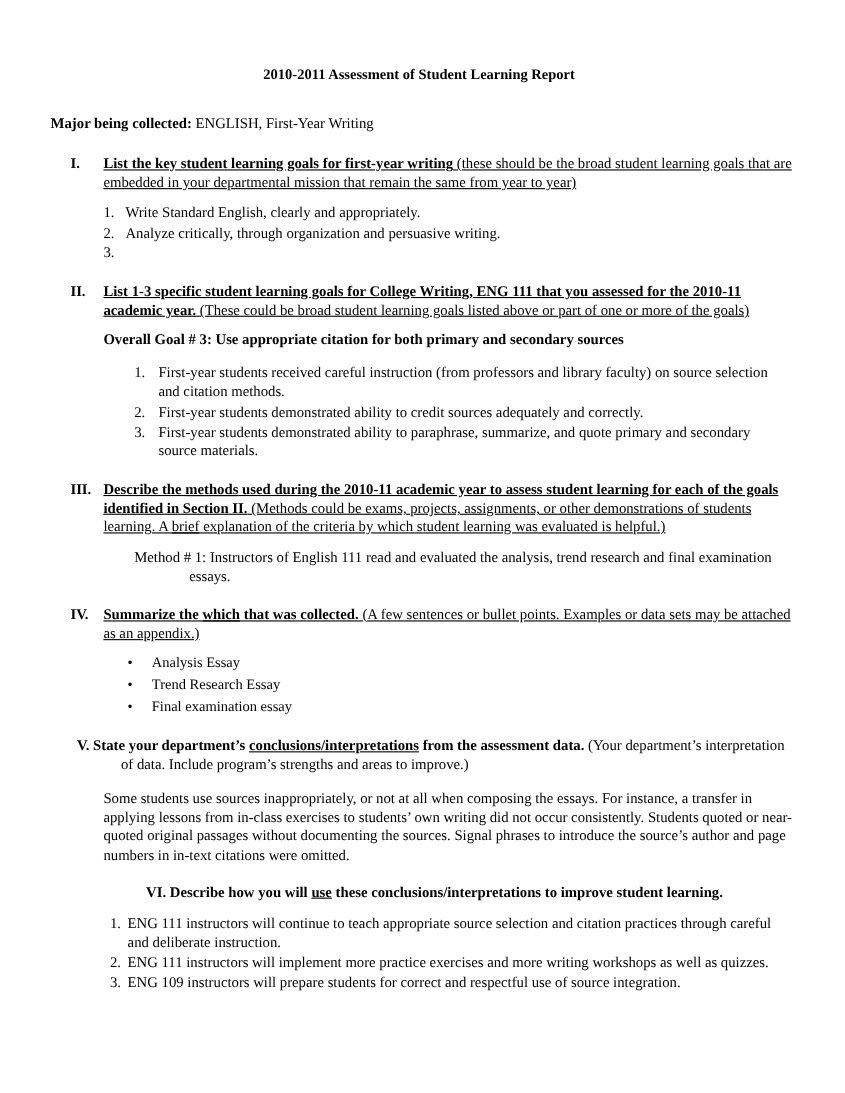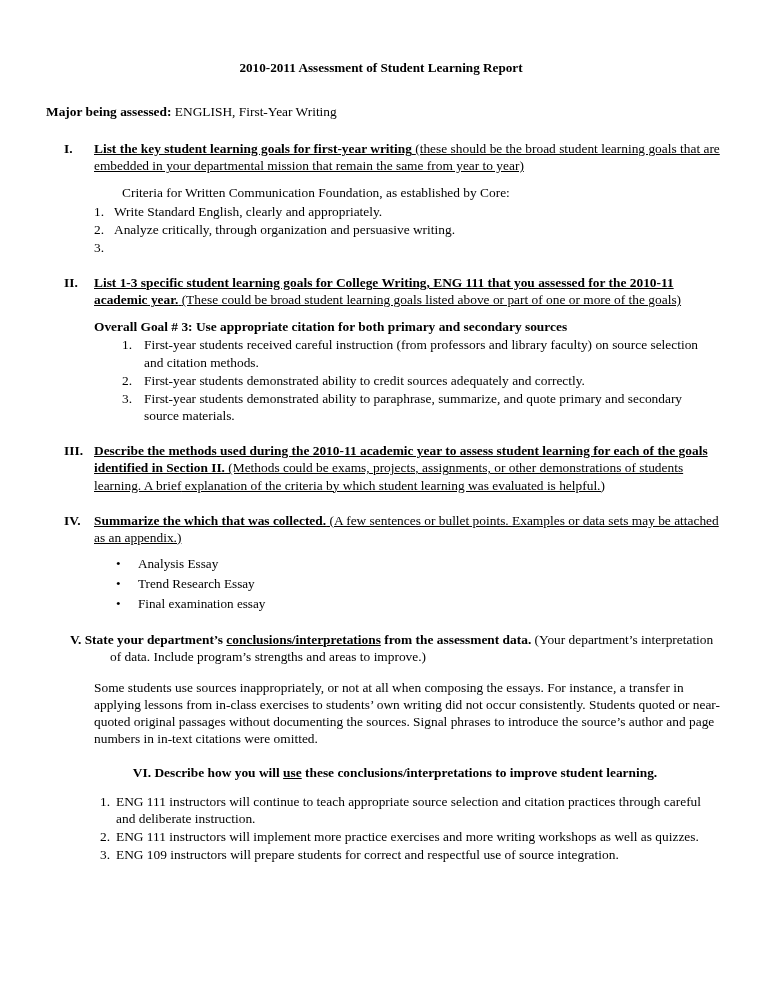--- a/index.html
+++ b/index.html
@@ -68,21 +68,21 @@
   .num-list li {
     display: flex;
     margin-bottom: 1px;
   }
   .num-list li .n {
     width: 20px;
     flex: 0 0 20px;
   }
   .goal-head {
     font-weight: bold;
-    margin-bottom: 1px;
+    margin-bottom: 13px;
   }
   .goal-sub {
     margin-left: 28px;
     margin-bottom: 10px;
   }
   .inner-list {
     margin: 0 0 0 28px;
     padding: 0;
     list-style: none;
   }
@@ -148,34 +148,33 @@
   }
 </style>
 </head>
 <body>
 
 <div class="page">
 
   <div class="doc-title">2010-2011 Assessment of Student Learning Report</div>
 
   <div class="major-line">
-    <span class="bold">Major being assessed:</span>
+    <span class="bold">Major being collected:</span>
     <span>ENGLISH, First-Year Writing</span>
   </div>
 
   <div class="section">
     <div class="sec-num">I.</div>
     <div class="sec-body">
       <span class="bold">List the key student learning goals for first-year writing</span>
       <span>(these should be the broad student learning goals that are embedded in your departmental mission that remain the same from year to year)</span>
     </div>
   </div>
 
   <div class="block-indent">
-    <div class="intro-line" style="margin-left:28px;">Criteria for Written Communication Foundation, as established by Core:</div>
     <ul class="num-list">
       <li>
         <span class="n">1.</span>
         <span>Write Standard English, clearly and appropriately.</span>
       </li>
       <li>
         <span class="n">2.</span>
         <span>Analyze critically, through organization and persuasive writing.</span>
       </li>
       <li>
@@ -211,20 +210,24 @@
   </div>
 
   <div class="section">
     <div class="sec-num">III.</div>
     <div class="sec-body">
       <span class="bold">Describe the </span><span class="bold uline">methods</span><span class="bold"> used during the 2010-11 academic year to assess student learning for each of the goals identified in Section II.</span><span> (Methods could be exams, projects, assignments, or other demonstrations of students learning. A </span><span class="uline">brief</span><span> explanation of the criteria by which student learning was evaluated is helpful.)</span>
     </div>
   </div>
 
   <div class="block-indent">
+    <div class="method-hang" style="margin-left:28px;">
+      <span>Method # 1:</span>
+      <span>Instructors of English 111 read and evaluated the analysis, trend research and final examination essays.</span>
+    </div>
   </div>
 
   <div class="section">
     <div class="sec-num">IV.</div>
     <div class="sec-body">
       <span class="bold">Summarize the </span><span class="bold uline">which</span><span class="bold"> that was collected.</span><span> (A few sentences or bullet points. Examples or data sets may be attached as an appendix.)</span>
     </div>
   </div>
 
   <ul class="bullets">

